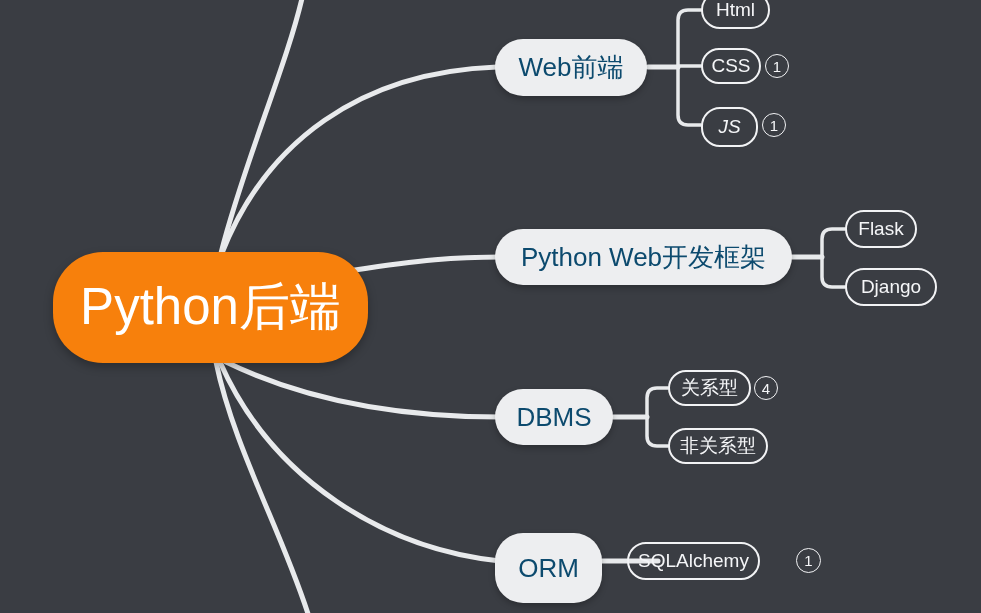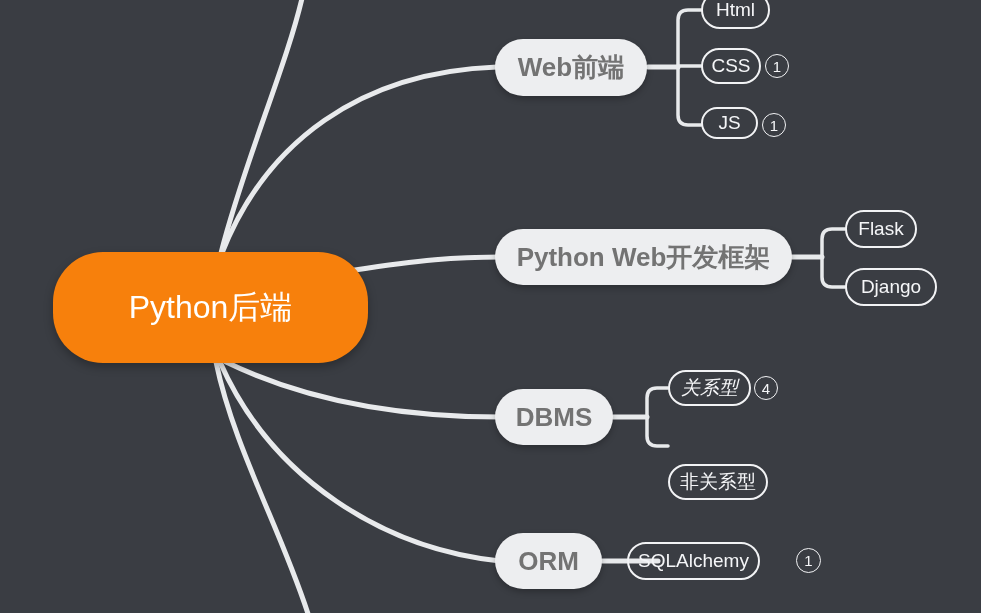--- a/index.html
+++ b/index.html
@@ -8,50 +8,50 @@
     background:#3A3D43;
     font-family:"Liberation Sans","DejaVu Sans",sans-serif;
   }
   svg.links { position:absolute; left:0; top:0; width:981px; height:613px; }
   .node {
     position:absolute; box-sizing:border-box;
     display:flex; align-items:center; justify-content:center;
     white-space:nowrap; cursor:default;
   }
   .root {
-    background:#F7800C; color:#FFFFFF; font-size:32px;
+    background:#F7800C; color:#FFFFFF; font-size:51px;
     border-radius:50px; box-shadow:0 4px 10px rgba(0,0,0,0.28);
   }
   .branch {
-    background:#EDEEF0; color:#737373; font-size:26px;
-    border-radius:28px; box-shadow:0 3px 6px rgba(0,0,0,0.25);font-weight:bold;
+    background:#EDEEF0; color:#0c4a6e; font-size:26px;
+    border-radius:28px; box-shadow:0 3px 6px rgba(0,0,0,0.25);
   }
   .child {
     background:transparent; border:2px solid #F2F3F5;
     color:#F5F6F8; font-size:19px; border-radius:19px;
   }
   .badge {
     position:absolute; box-sizing:border-box;
     border:1.5px solid #F2F3F5; border-radius:50%;
     color:#F5F6F8; font-size:15px;
     display:flex; align-items:center; justify-content:center;
   }
   
   .n-root    { left:53px;  top:252px; width:315px; height:111px; }
   .n-web     { left:495px; top:39px;  width:152px; height:57px;  }
   .n-python  { left:495px; top:229px; width:297px; height:56px;  }
   .n-dbms    { left:495px; top:389px; width:118px; height:56px;  }
-  .n-orm     { left:495px; top:533px; width:107px; height:56px;  }
+  .n-orm     { left:495px; top:533px; width:107px; height:70px;  }
   .n-html    { left:701px; top:-9px;  width:69px;  height:38px;  }
   .n-css     { left:701px; top:48px;  width:60px;  height:36px;text-align:right;  }
-  .n-js      { left:701px; top:107px; width:57px;  height:32px;  }
+  .n-js      { left:701px; top:107px; width:57px;  height:40px;font-style:italic;  }
   .n-flask   { left:845px; top:210px; width:72px;  height:38px;  }
   .n-django  { left:845px; top:268px; width:92px;  height:38px;  }
-  .n-rel     { left:668px; top:370px; width:83px;  height:36px;font-style:italic;  }
-  .n-nonrel  { left:668px; top:428px; width:100px; height:36px;margin-top:36px;  }
+  .n-rel     { left:668px; top:370px; width:83px;  height:36px;  }
+  .n-nonrel  { left:668px; top:428px; width:100px; height:36px;  }
   .n-sqla    { left:627px; top:542px; width:133px; height:38px;  }
   .b-css     { left:765px; top:54px;  width:24px;  height:24px;  }
   .b-js      { left:762px; top:113px; width:24px;  height:24px;  }
   .b-rel     { left:754px; top:376px; width:24px;  height:24px;  }
   .b-sqla    { left:796px; top:548px; width:25px;  height:25px;  }
 </style>
 </head>
 <body>
 
 <div class="canvas">

